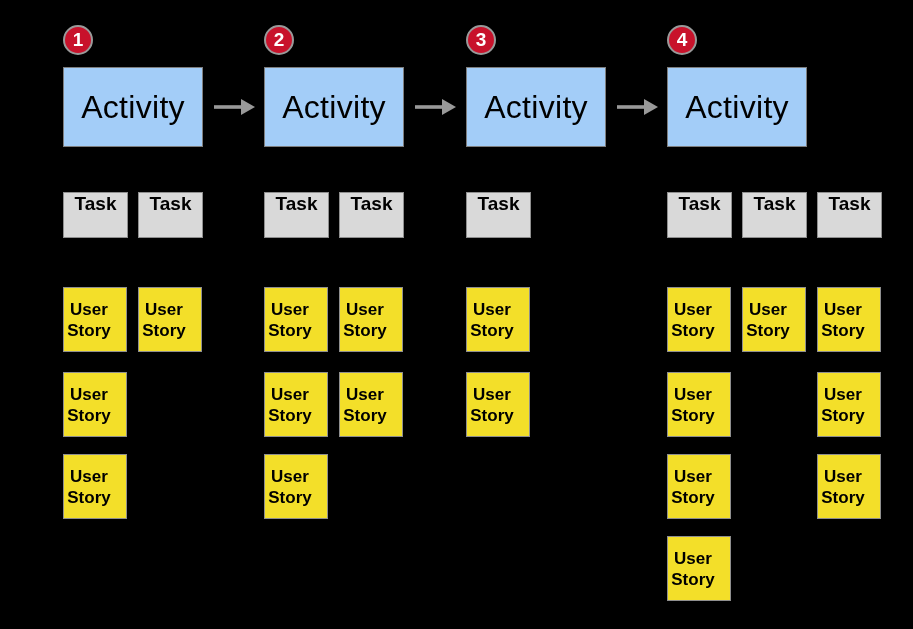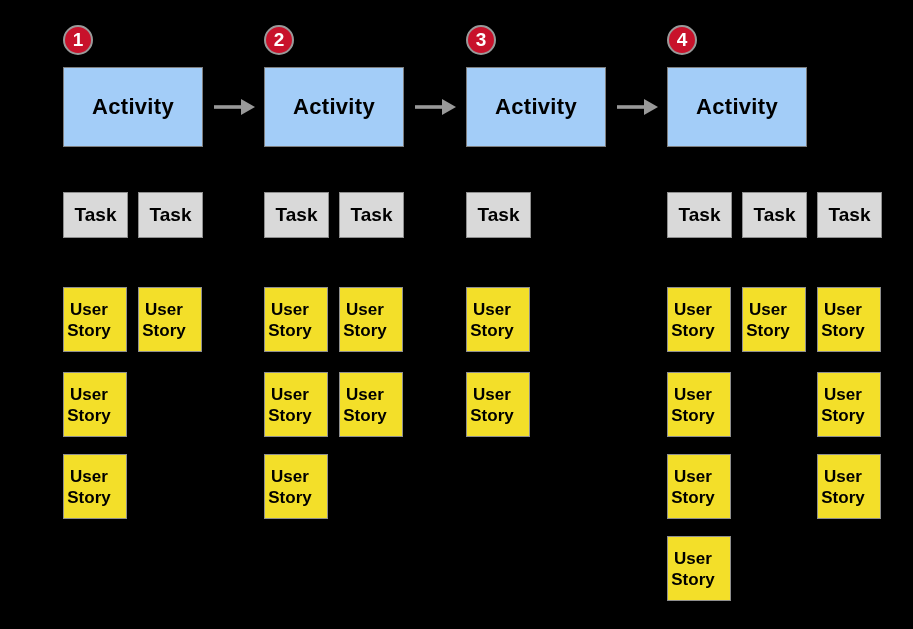--- a/index.html
+++ b/index.html
@@ -17,28 +17,28 @@
     display: flex; align-items: center; justify-content: center;
     background: var(--badge-fill);
     border: 2px solid var(--badge-ring);
     color: var(--badge-text);
     font-weight: bold; font-size: 19px;
   }
   .activity {
     background: var(--activity-fill);
     border: 1.5px solid var(--activity-border);
     display: flex; align-items: center; justify-content: center;
-    font-weight: bold; font-size: 22px;
+    font-weight: normal; font-size: 32px;
     color: var(--box-text);
     letter-spacing: 0.3px;
   }
   .task {
     background: var(--task-fill);
     border: 1.5px solid var(--task-border);
-    display: flex; align-items: center; justify-content: center;
+    display: flex; align-items: flex-start; justify-content: center;
     font-weight: bold; font-size: 19px;
     color: var(--box-text);
   }
   .story {
     background: var(--story-fill);
     border: 1.5px solid var(--story-border);
     display: flex; align-items: center; 
     text-align: center;
     font-weight: bold; font-size: 17px; line-height: 21px;
     color: var(--box-text);

